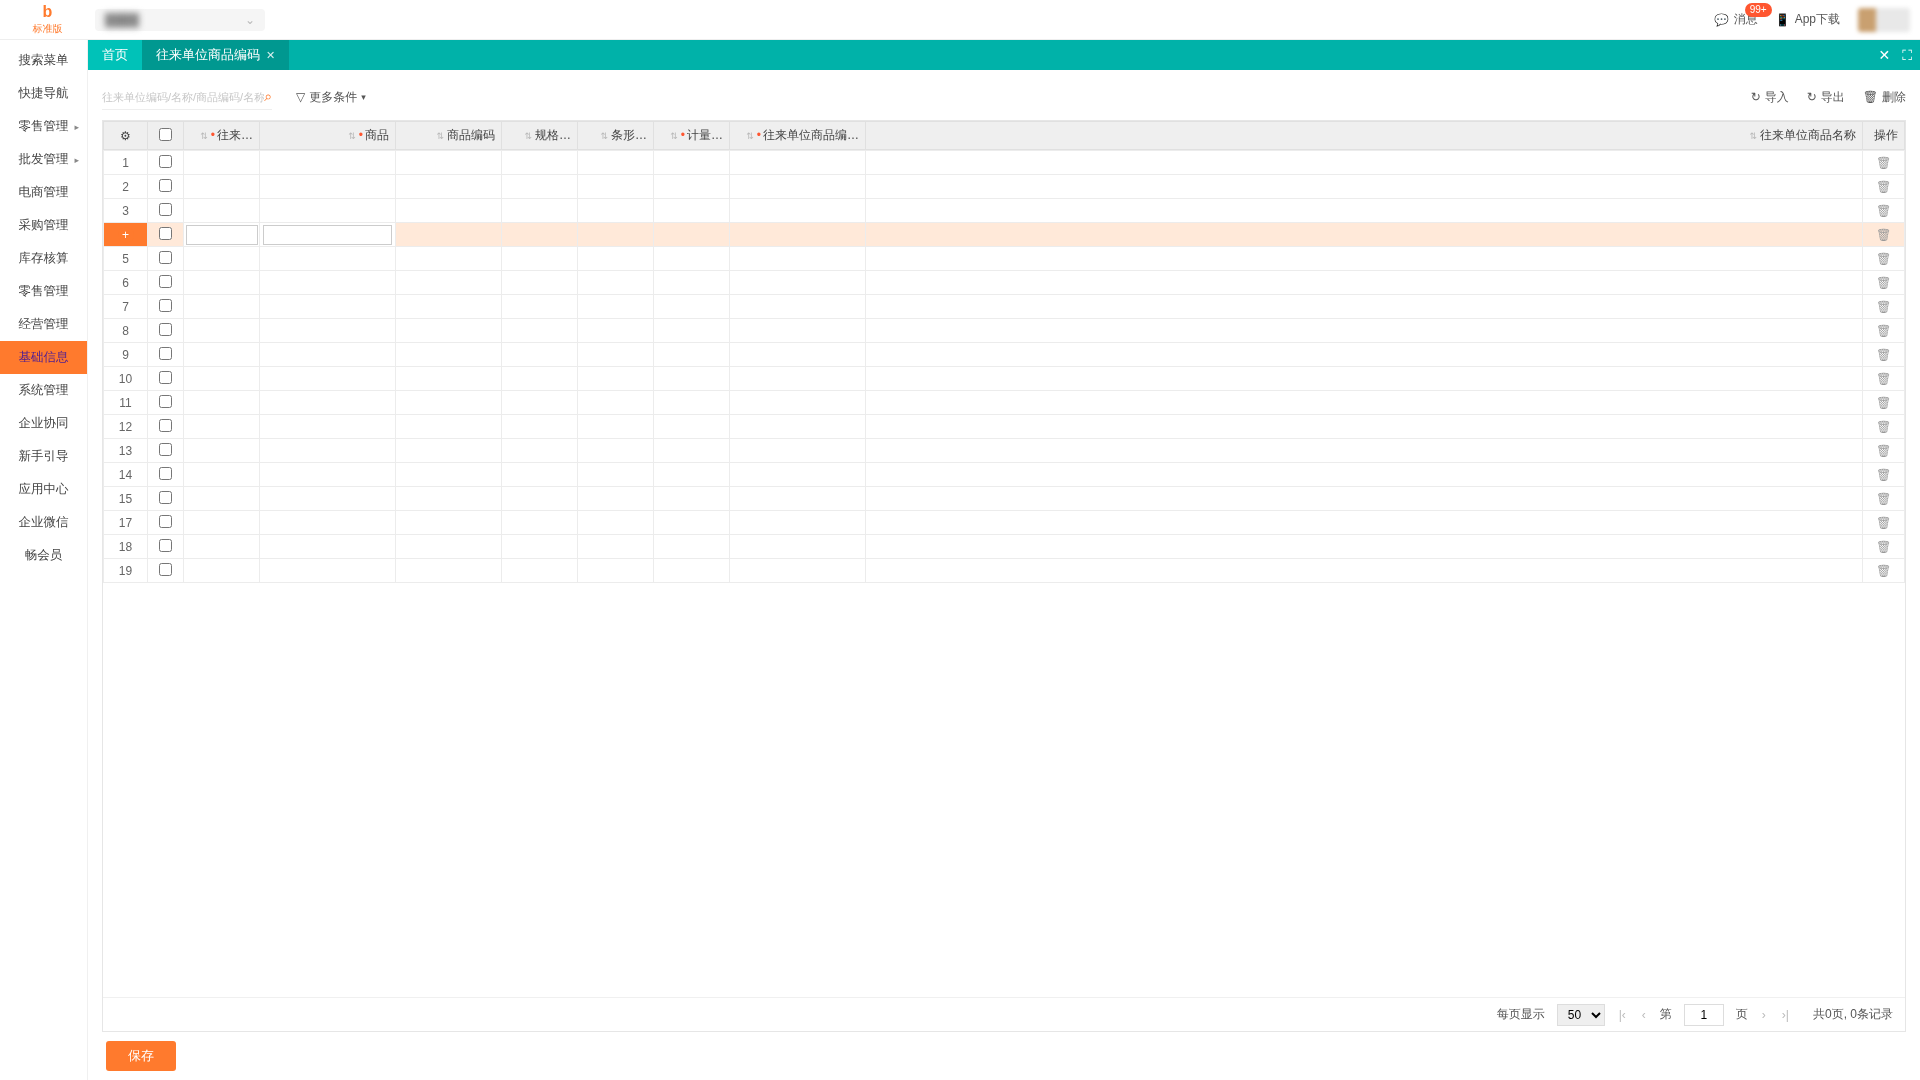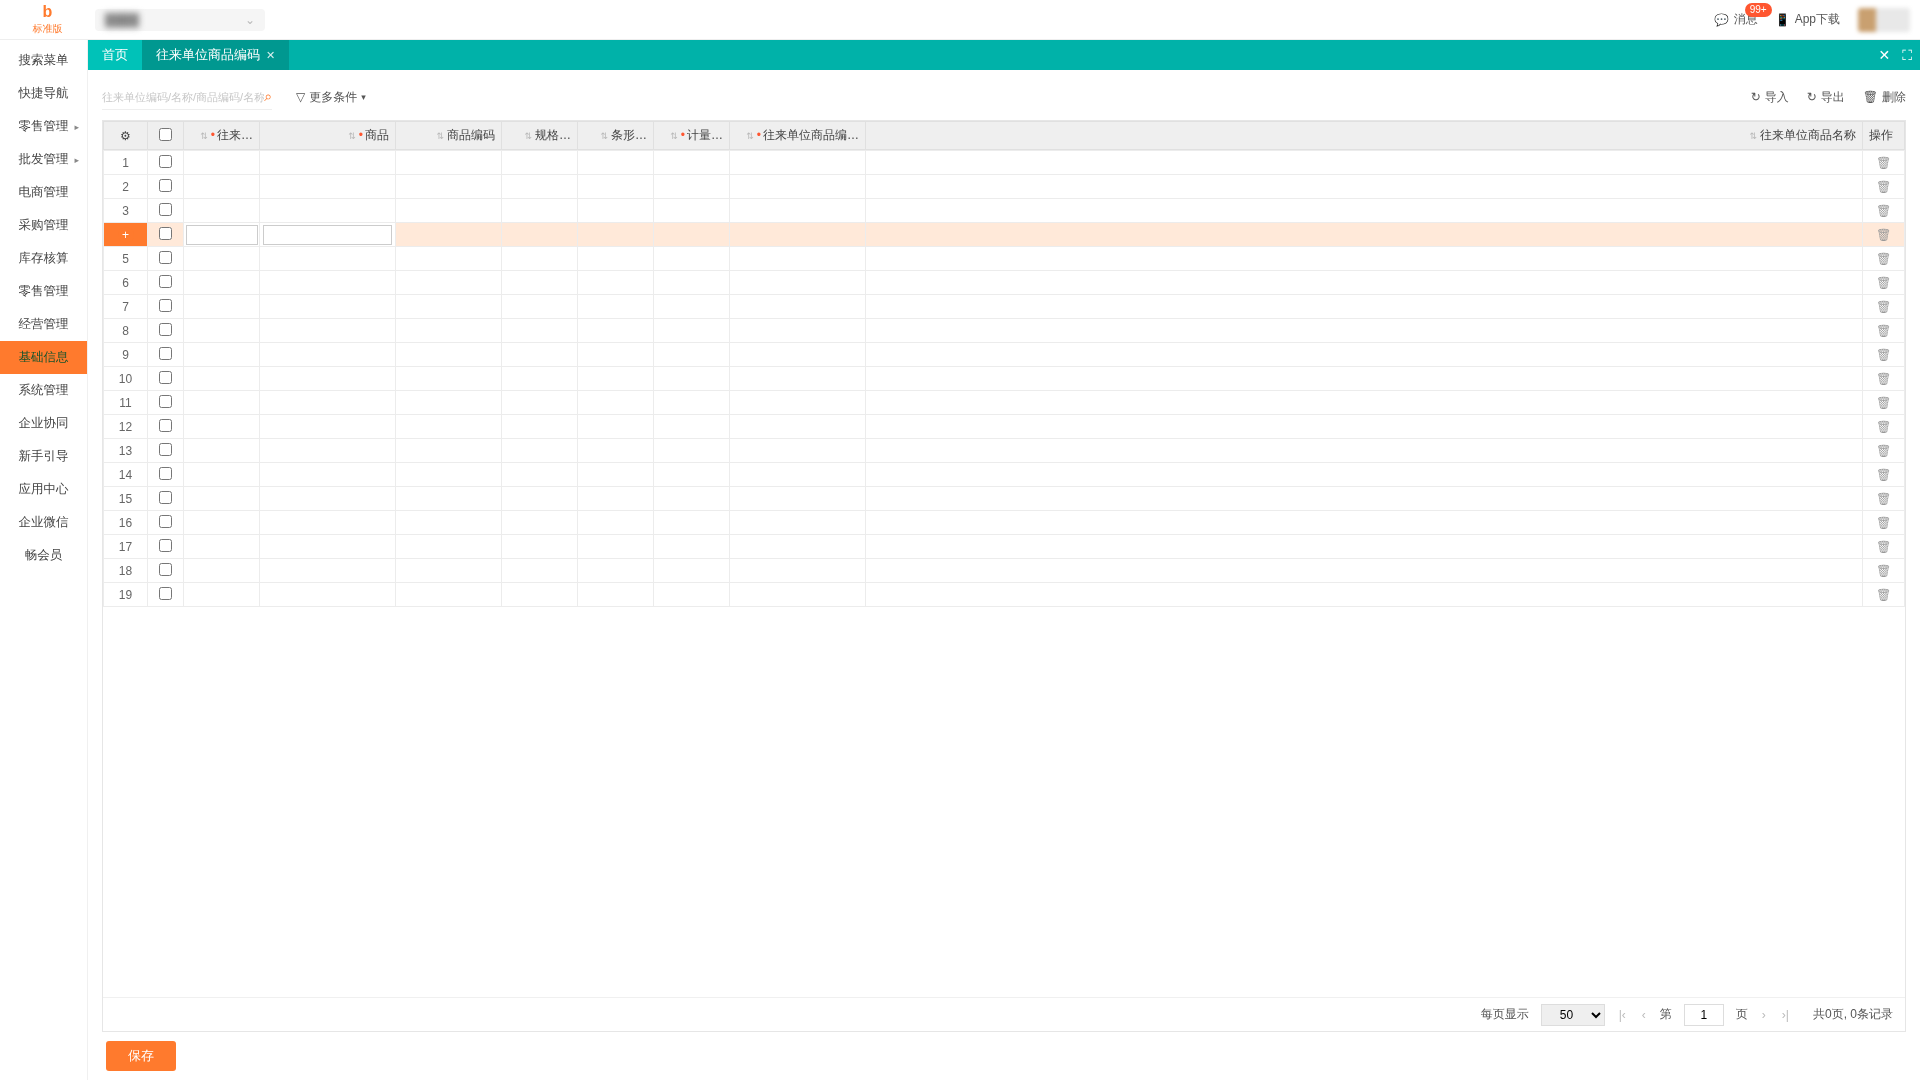--- a/index.html
+++ b/index.html
@@ -23,21 +23,21 @@
 .tab.home { background: #00c2b8; }
 .tab.active { background: #009890; }
 .tab .close { margin-left: 6px; font-size: 11px; opacity: .85; }
 .tabstrip .right-icons { position: absolute; right: 8px; top: 0; bottom: 0; display: flex; align-items: center; gap: 12px; color: #fff; }
 .tabstrip .right-icons span { cursor: pointer; font-size: 14px; }
 
 
 .sidebar { position: absolute; left: 0; top: 40px; bottom: 0; width: 88px; background: #fff; border-right: 1px solid #f0f0f0; padding-top: 4px; }
 .side-item { height: 33px; display: flex; align-items: center; justify-content: center; gap: 4px; color: #444; cursor: pointer; font-size: 12.5px; position: relative; }
 .side-item .caret { font-size: 9px; color: #888; position: absolute; right: 8px; }
-.side-item.active { background: #ff7a2d; color: #14532d; }
+.side-item.active { background: #ff7a2d; color: #4c1d95; }
 
 
 .workspace { position: absolute; left: 88px; right: 0; top: 70px; bottom: 0; padding: 10px 14px 0 14px; display: flex; flex-direction: column; }
 
 
 .toolbar { display: flex; align-items: center; height: 34px; }
 .search-wrap { display: flex; align-items: center; width: 170px; border-bottom: 1px solid #eee; height: 26px; }
 .search-wrap input { border: none; outline: none; flex: 1; font-size: 11px; color: #999; background: transparent; }
 .search-wrap input::placeholder { color: #c7c7c7; }
 .search-icon { color: #ff7a2d; font-size: 14px; cursor: pointer; }
@@ -56,21 +56,21 @@
 tbody tr.hover td.rownum { background: #ff7a2d; }
 .rownum { width: 40px; color: #666; }
 .add-btn { display: inline-flex; width: 16px; height: 16px; border-radius: 50%; background: #ff7a2d; color: #fff; align-items: center; justify-content: center; font-size: 12px; line-height: 1; }
 .del-icon { color: #999; cursor: pointer; font-size: 12px; }
 input.cell-edit { width: 96%; height: 20px; border: 1px solid #ccc; outline: none; }
 .tbody-scroll { flex: 1; overflow: hidden; background: #fff; }
 .chk { width: 13px; height: 13px; }
 
 
 .pager { height: 34px; display: flex; align-items: center; justify-content: flex-end; gap: 12px; padding: 0 12px; color: #555; border-top: 1px solid #f0f0f0; }
-.pager select, .pager input { border: 1px solid #ddd; height: 22px; padding: 0 14px; font-size: 12px; }
+.pager select, .pager input { border: 1px solid #ddd; height: 22px; padding: 0 6px; font-size: 12px; }
 .pager input { width: 40px; text-align: center; }
 .pager .nav { color: #bbb; cursor: pointer; font-size: 12px; padding: 0 2px; }
 
 
 .footer { height: 48px; display: flex; align-items: center; justify-content: flex-start; padding: 0 4px; }
 .btn-primary { background: #ff7a2d; color: #fff; border: none; border-radius: 3px; height: 30px; padding: 0 22px; font-size: 13px; cursor: pointer; }
 </style>
 </head>
 <body>
 
@@ -212,21 +212,21 @@
           <th style="text-align:center;"><span>⚙</span></th>
           <th style="text-align:center;"><input type="checkbox" class="chk" style=""></th>
           <th><span class="sort">⇅</span><span class="req">•</span><span>往来…</span></th>
           <th><span class="sort">⇅</span><span class="req">•</span><span>商品</span></th>
           <th><span class="sort">⇅</span><span>商品编码</span></th>
           <th><span class="sort">⇅</span><span>规格…</span></th>
           <th><span class="sort">⇅</span><span>条形…</span></th>
           <th><span class="sort">⇅</span><span class="req">•</span><span>计量…</span></th>
           <th><span class="sort">⇅</span><span class="req">•</span><span>往来单位商品编…</span></th>
           <th><span class="sort">⇅</span><span>往来单位商品名称</span></th>
-          <th style="text-align:left;"><span>操作</span></th>
+          <th style="text-align:right;"><span>操作</span></th>
         </tr>
       </thead>
     </table>
     <div class="tbody-scroll">
       <table>
         <colgroup>
           <col style="width:44px">
             <col style="width:36px">
             <col style="width:76px">
             <col style="width:136px">
@@ -428,33 +428,20 @@
               <td></td>
               <td></td>
               <td></td>
               <td></td>
               <td></td>
               <td></td>
               <td></td>
               <td><span class="del-icon">🗑</span></td>
             </tr>
             <tr>
-              <td class="rownum">16</td>
-              <td><input type="checkbox" class="chk" style=""></td>
-              <td></td>
-              <td></td>
-              <td></td>
-              <td></td>
-              <td></td>
-              <td></td>
-              <td></td>
-              <td></td>
-              <td><span class="del-icon">🗑</span></td>
-            </tr>
-            <tr>
               <td class="rownum">17</td>
               <td><input type="checkbox" class="chk" style=""></td>
               <td></td>
               <td></td>
               <td></td>
               <td></td>
               <td></td>
               <td></td>
               <td></td>
               <td></td>

